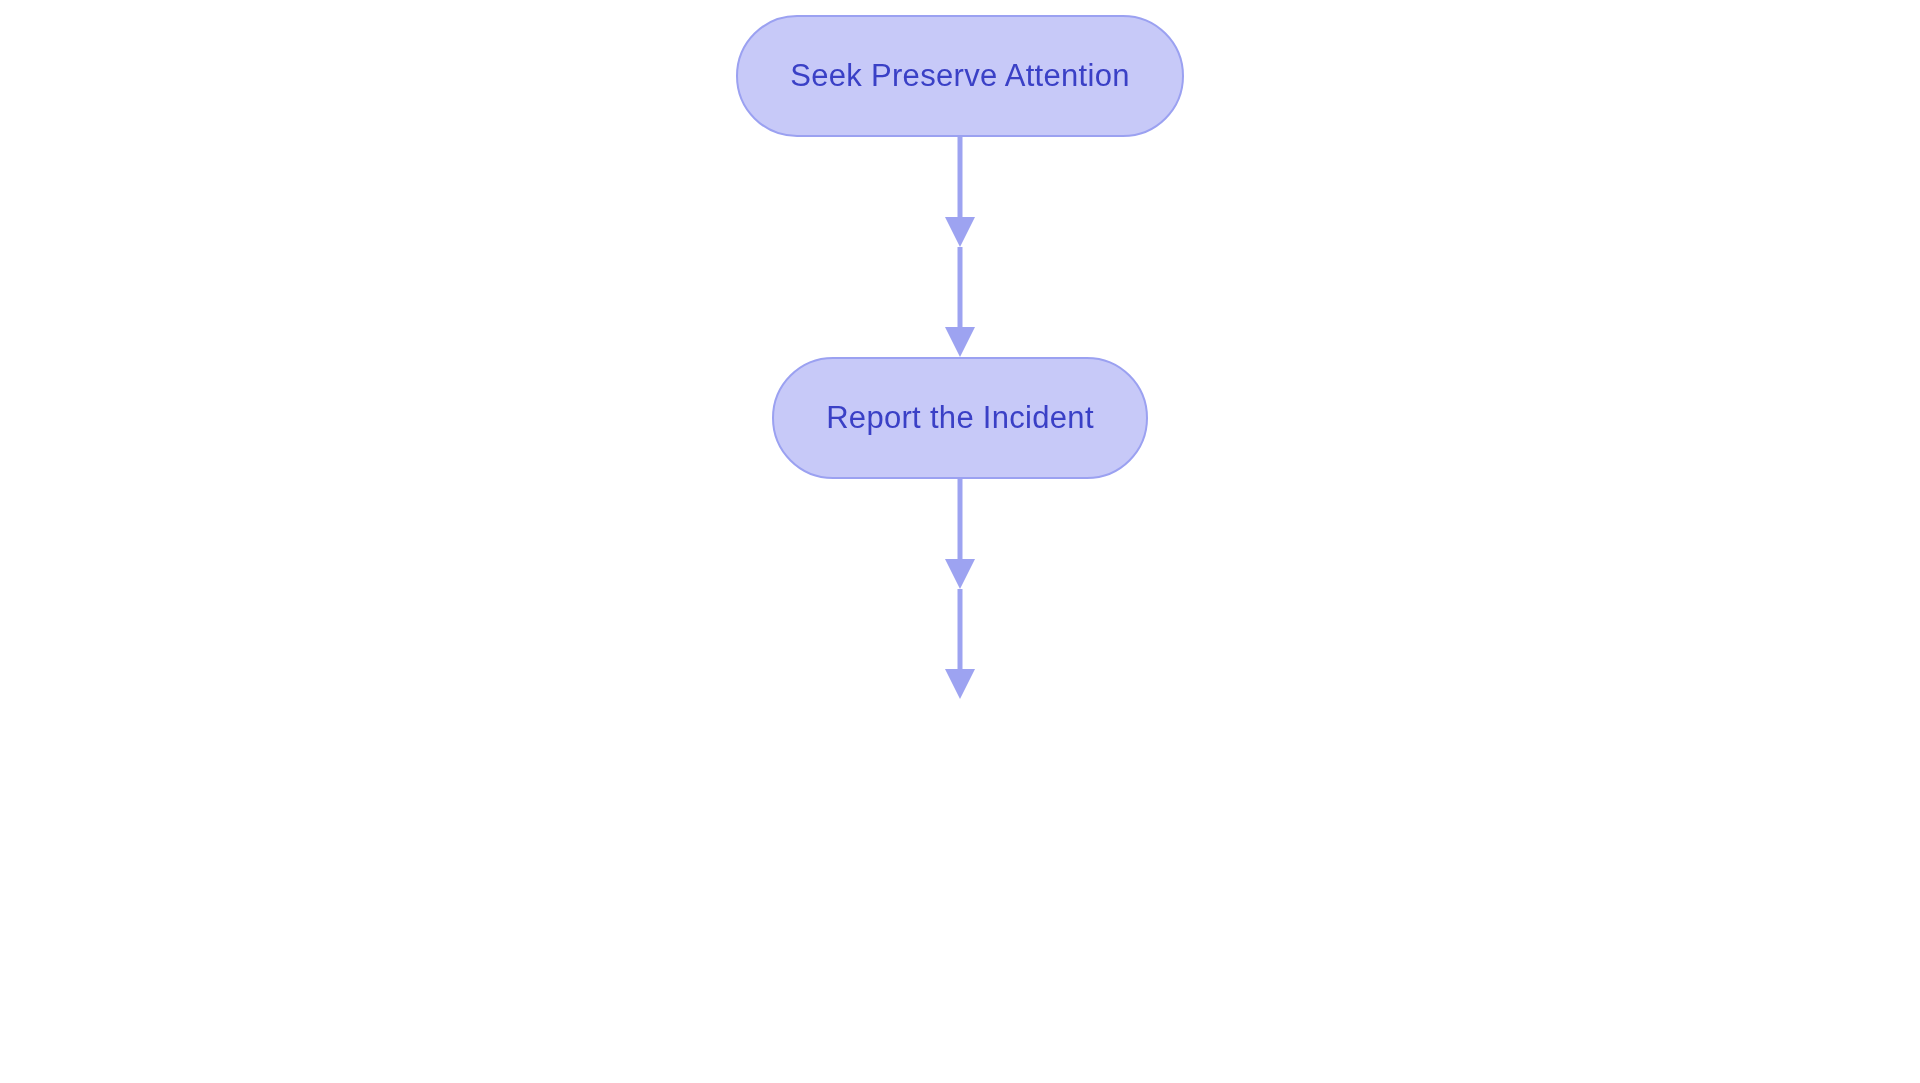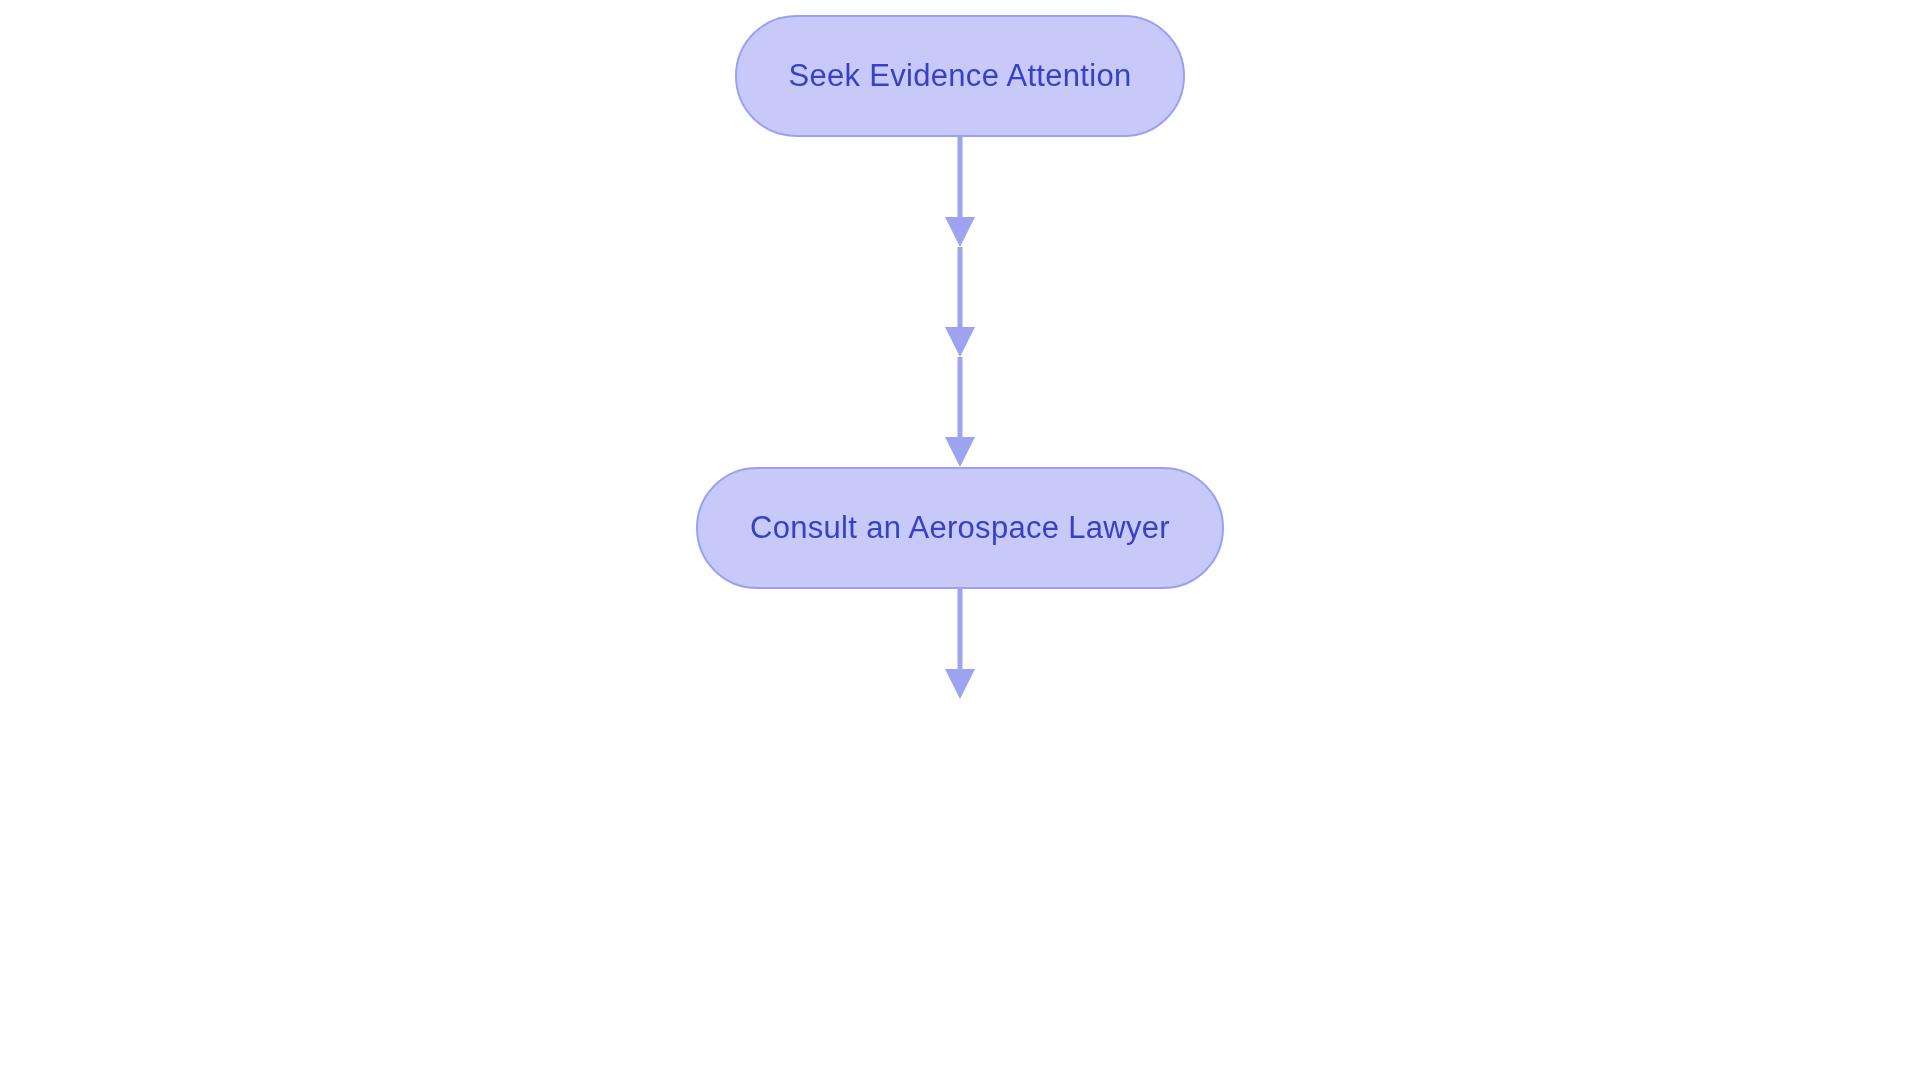--- a/index.html
+++ b/index.html
@@ -69,43 +69,43 @@
     border-right: 15px solid transparent;
     border-top: 30px solid var(--arrow);
   }
 </style>
 </head>
 <body>
 
 <div class="canvas">
 
   <div class="node">
-    <span class="node-label">Seek Evidence Attention</span>
+    <span class="node-label">Seek Preserve Attention</span>
+  </div>
+
+  <div class="connector">
+    <div class="stem"></div>
+    <div class="head"></div>
+  </div>
+
+
+  <div class="connector">
+    <div class="stem"></div>
+    <div class="head"></div>
+  </div>
+
+  <div class="node">
+    <span class="node-label">Report the Incident</span>
   </div>
 
   <div class="connector">
     <div class="stem"></div>
     <div class="head"></div>
   </div>
 
 
   <div class="connector">
     <div class="stem"></div>
     <div class="head"></div>
   </div>
 
 
-  <div class="connector">
-    <div class="stem"></div>
-    <div class="head"></div>
-  </div>
-
-  <div class="node">
-    <span class="node-label">Consult an Aerospace Lawyer</span>
-  </div>
-
-  <div class="connector">
-    <div class="stem"></div>
-    <div class="head"></div>
-  </div>
-
-
 </div>
 
 </body></html>

